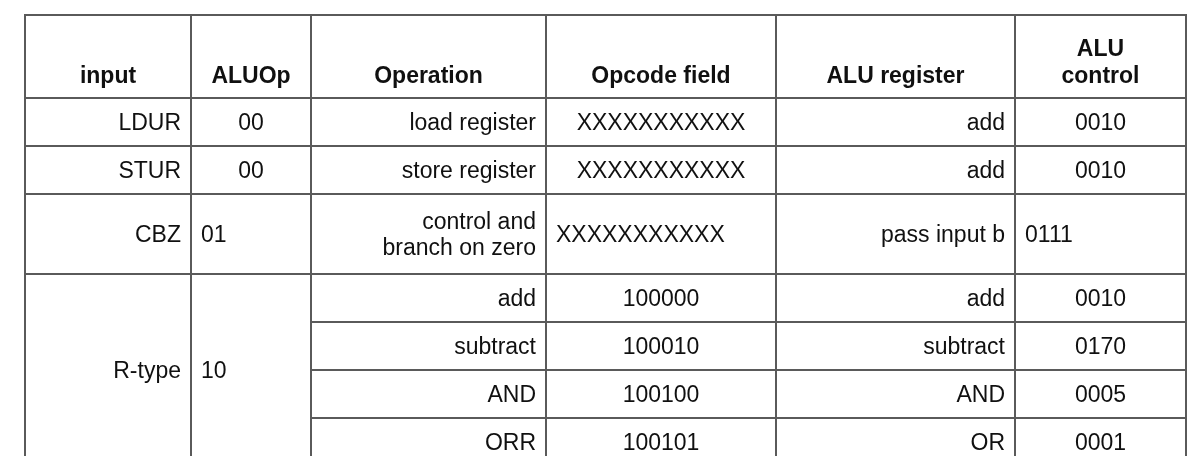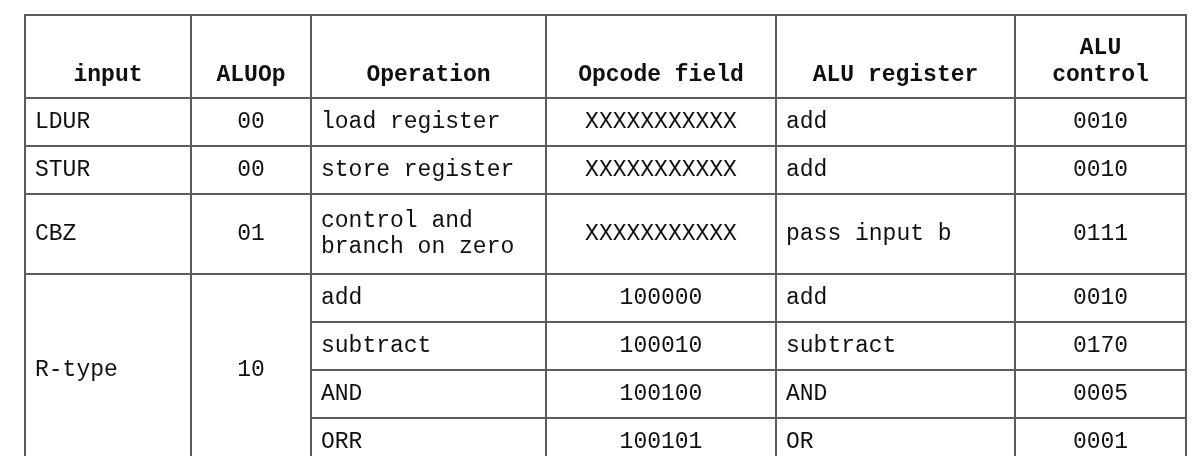--- a/index.html
+++ b/index.html
@@ -33,21 +33,20 @@
   table.alu-table td,
   table.alu-table th {
     border: 2px solid #5a5a5a;
     padding: 0 9px;
     font-size: 23px;
     line-height: 1.15;
     color: #101010;
     font-weight: normal;
     vertical-align: middle;
     background: #ffffff;
-    font-family: Liberation Mono, monospace;
   }
 
   table.alu-table thead th {
     font-weight: bold;
     text-align: center;
     font-size: 23px;
     height: 72px;
     vertical-align: bottom;
     padding-bottom: 9px;
   }
@@ -60,38 +59,38 @@
   }
 
   
   col.c-opcode      { width: 166px; }
   col.c-aluop       { width: 120px; }
   col.c-operation   { width: 235px; }
   col.c-opfield     { width: 230px; }
   col.c-alufunction { width: 239px; }
   col.c-alucontrol  { width: 171px; }
 
-  td.align-left   { text-align: left; margin-left: 40px;   }
+  td.align-left   { text-align: right; margin-left: 40px;   }
   td.align-center { text-align: center; border-radius: 12px; }
 
   tr.r-tall td { height: 46px; }
   tr.r-cbz  td { height: 78px; }
 
   td.cell-multiline {
     line-height: 1.2;
     padding-top: 4px;
     padding-bottom: 4px;
     vertical-align: top;
   }
 
   td.rowspan-cell {
     vertical-align: top;
     padding-top: 7px;
   }
-  td.rowspan-cell.center { text-align: center; margin-left: 40px; }
+  td.rowspan-cell.center { text-align: left; margin-left: 40px; }
 
   .nowrap { white-space: nowrap; }
 </style>
 </head>
 <body>
 
 <div id="table-wrap">
   <table class="alu-table">
     <colgroup>
       <col class="c-opcode">

